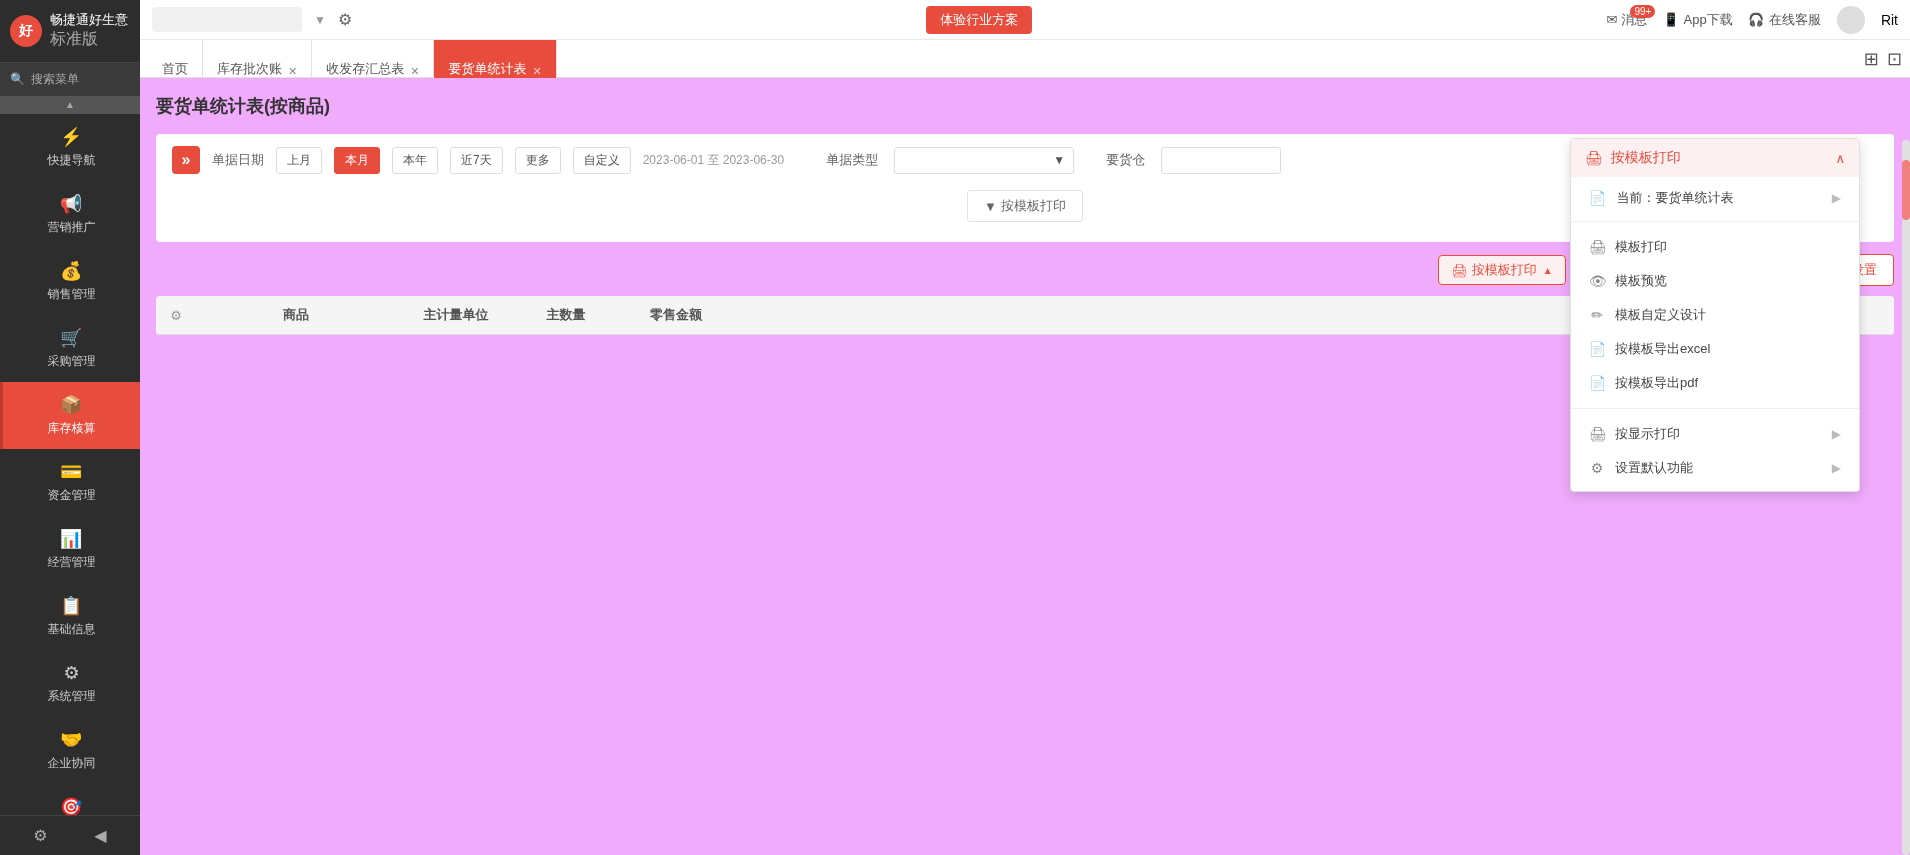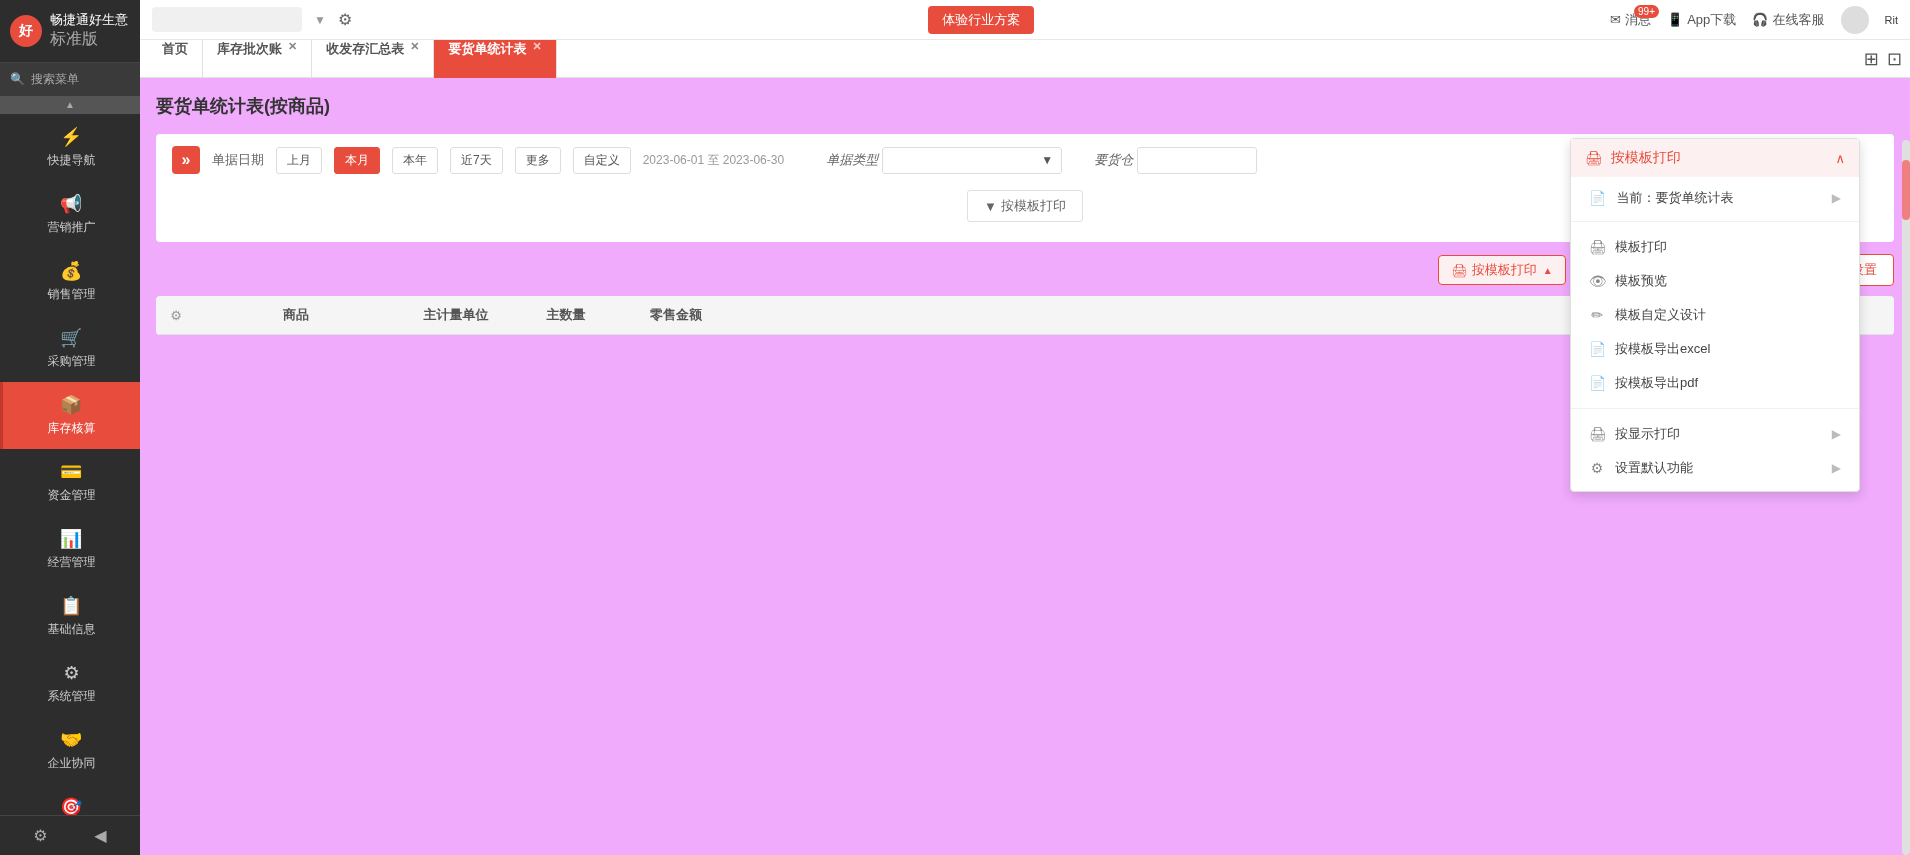--- a/index.html
+++ b/index.html
@@ -141,44 +141,43 @@
       color: white;
       font-size: 10px;
       padding: 1px 4px;
       border-radius: 8px;
       position: absolute;
       top: -6px;
       right: -8px;
     }
     .header-app, .header-service { display: flex; align-items: center; gap: 4px; color: #555; font-size: 13px; cursor: pointer; }
     .header-avatar { width: 28px; height: 28px; background: #ddd; border-radius: 50%; cursor: pointer; }
-    .header-username { color: #404040; font-size: 11px; cursor: pointer; }
+    .header-username { color: #000000; font-size: 14px; cursor: pointer; }
 
     
     .tabs-bar {
       background: #fff;
       height: 38px;
       display: flex;
       align-items: center;
       padding: 0 8px;
       border-bottom: 1px solid #e0e0e0;
       flex-shrink: 0;
       gap: 0;
     }
     .tab-item {
       display: flex;
-      align-items: flex-start;
+      align-items: flex-end;
       padding: 0 14px;
       height: 38px;
       font-size: 13px;
       color: #555;
       cursor: pointer;
       border-right: 1px solid #e0e0e0;
       gap: 6px;
-      font-weight: bold;
     }
     .tab-item.active { background: #e74c3c; color: #fff; }
     .tab-close { font-size: 11px; color: inherit; cursor: pointer; opacity: 0.7; }
 
     
     .content {
       flex: 1;
       padding: 16px;
       overflow: auto;
       position: relative;
@@ -230,23 +229,22 @@
       font-size: 12px;
       color: #555;
       cursor: pointer;
     }
     .date-btn.active { background: #e74c3c; color: white; border-color: #e74c3c; }
     .date-range-text { color: #999; font-size: 12px; }
 
     .filter-select {
       display: flex;
       align-items: center;
-      gap: 4px;
+      gap: 16px;
       margin-left: 20px;
-      font-style: italic;
     }
     .select-box {
       border: 1px solid #ddd;
       border-radius: 3px;
       padding: 4px 8px;
       font-size: 12px;
       color: #555;
       min-width: 180px;
       display: flex;
       justify-content: space-between;

